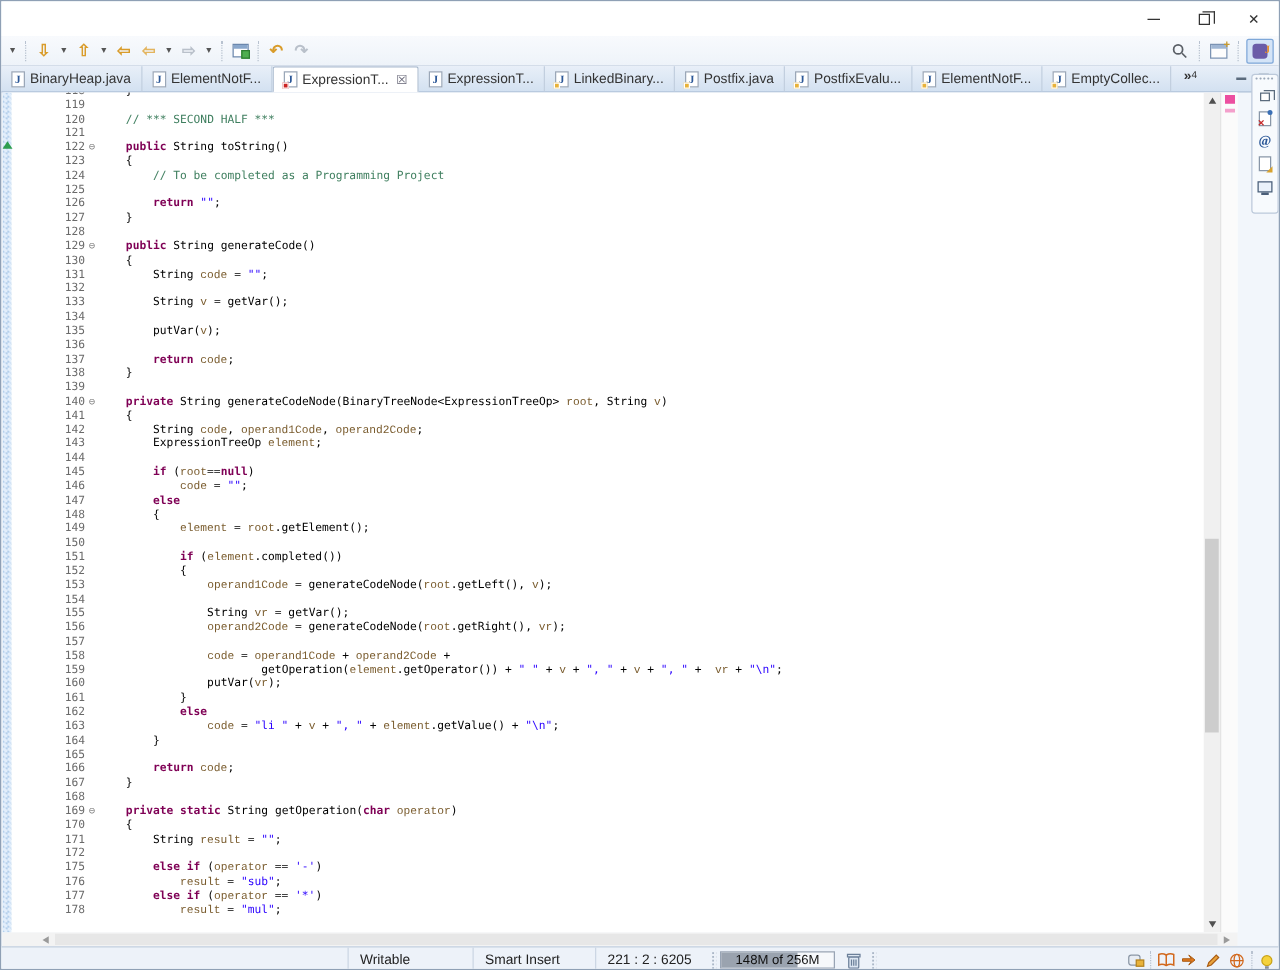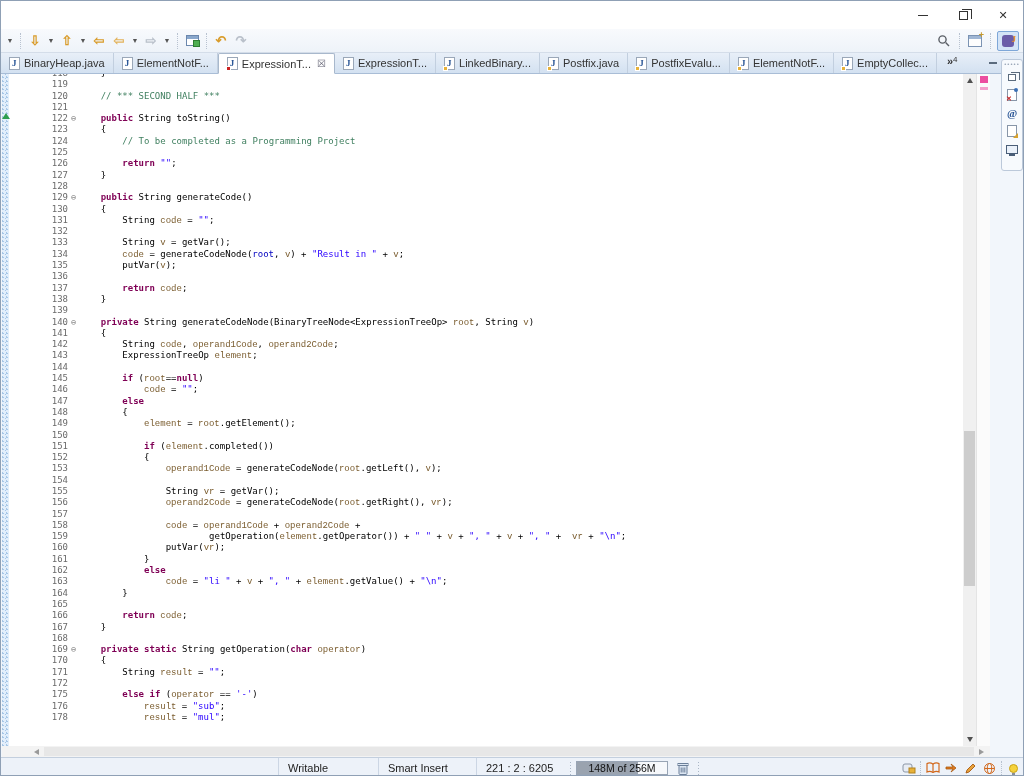--- a/index.html
+++ b/index.html
@@ -360,21 +360,20 @@
           <span class="ctext"></span>
         </div>
         <div class="crow">
           <span class="ln">133</span>
           <span class="foldc"></span>
           <span class="ctext"><span class="tk-p">        String </span><span class="tk-v">v</span><span class="tk-p"> = getVar();</span></span>
         </div>
         <div class="crow">
           <span class="ln">134</span>
           <span class="foldc"></span>
-          <span class="ctext"><span class="tk-p">        </span><span class="tk-v">code</span><span class="tk-p"> = generateCodeNode(</span><span class="tk-f">root</span><span class="tk-p">, </span><span class="tk-v">v</span><span class="tk-p">) + </span><span class="tk-s">"Result in "</span><span class="tk-p"> + </span><span class="tk-v">v</span><span class="tk-p">;</span></span>
         </div>
         <div class="crow">
           <span class="ln">135</span>
           <span class="foldc"></span>
           <span class="ctext"><span class="tk-p">        putVar(</span><span class="tk-v">v</span><span class="tk-p">);</span></span>
         </div>
         <div class="crow">
           <span class="ln">136</span>
           <span class="foldc"></span>
           <span class="ctext"></span>
@@ -561,20 +560,25 @@
         </div>
         <div class="crow">
           <span class="ln">175</span>
           <span class="foldc"></span>
           <span class="ctext"><span class="tk-p">        </span><span class="tk-k">else</span><span class="tk-p"> </span><span class="tk-k">if</span><span class="tk-p"> (</span><span class="tk-v">operator</span><span class="tk-p"> == </span><span class="tk-s">'-'</span><span class="tk-p">)</span></span>
         </div>
         <div class="crow">
           <span class="ln">176</span>
           <span class="foldc"></span>
           <span class="ctext"><span class="tk-p">            </span><span class="tk-v">result</span><span class="tk-p"> = </span><span class="tk-s">"sub"</span><span class="tk-p">;</span></span>
+        </div>
+        <div class="crow">
+          <span class="ln">177</span>
+          <span class="foldc"></span>
+          <span class="ctext"><span class="tk-p">        </span><span class="tk-k">else</span><span class="tk-p"> </span><span class="tk-k">if</span><span class="tk-p"> (</span><span class="tk-v">operator</span><span class="tk-p"> == </span><span class="tk-s">'*'</span><span class="tk-p">)</span></span>
         </div>
         <div class="crow">
           <span class="ln">178</span>
           <span class="foldc"></span>
           <span class="ctext"><span class="tk-p">            </span><span class="tk-v">result</span><span class="tk-p"> = </span><span class="tk-s">"mul"</span><span class="tk-p">;</span></span>
         </div>
       </div>
     <div class="vscroll">
       <div class="varrow" style="top:0;">
           <span class="tri-up"></span>

